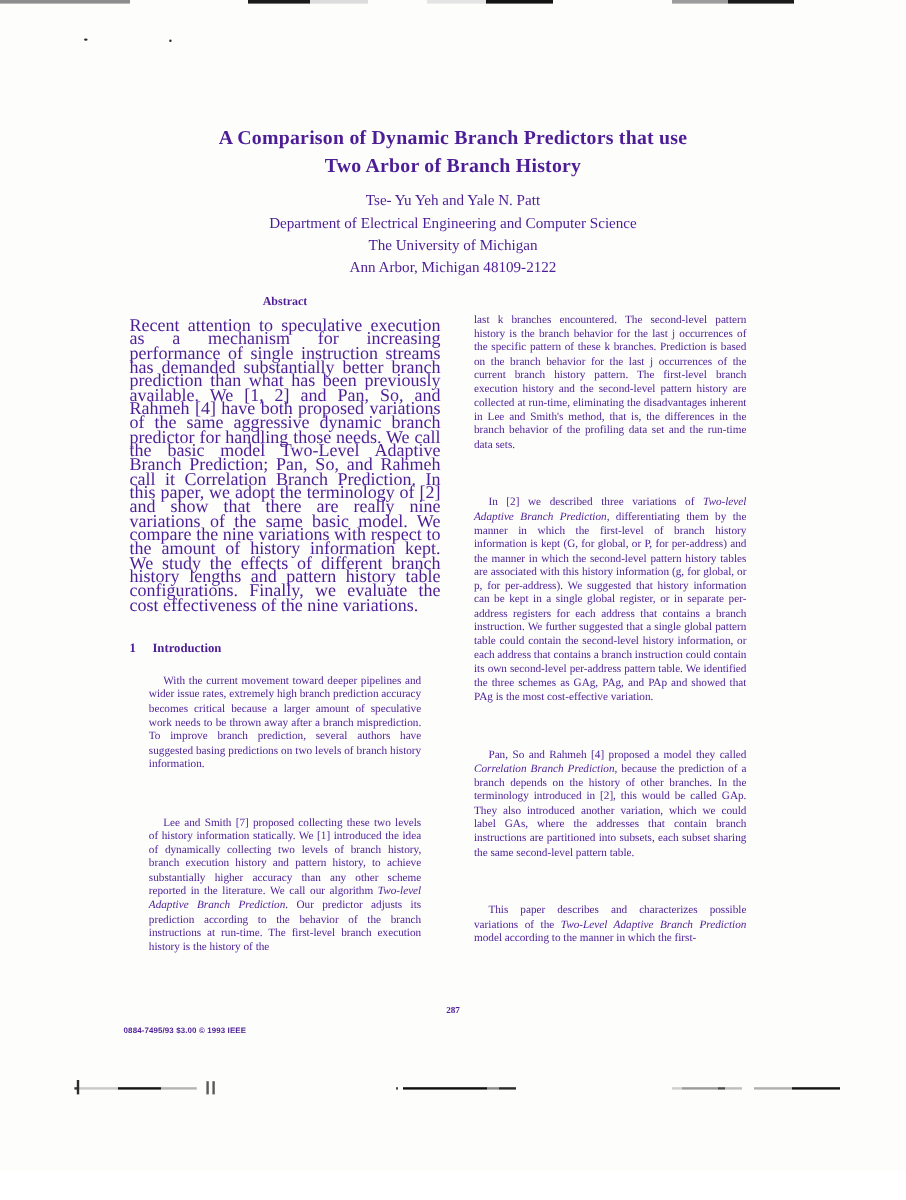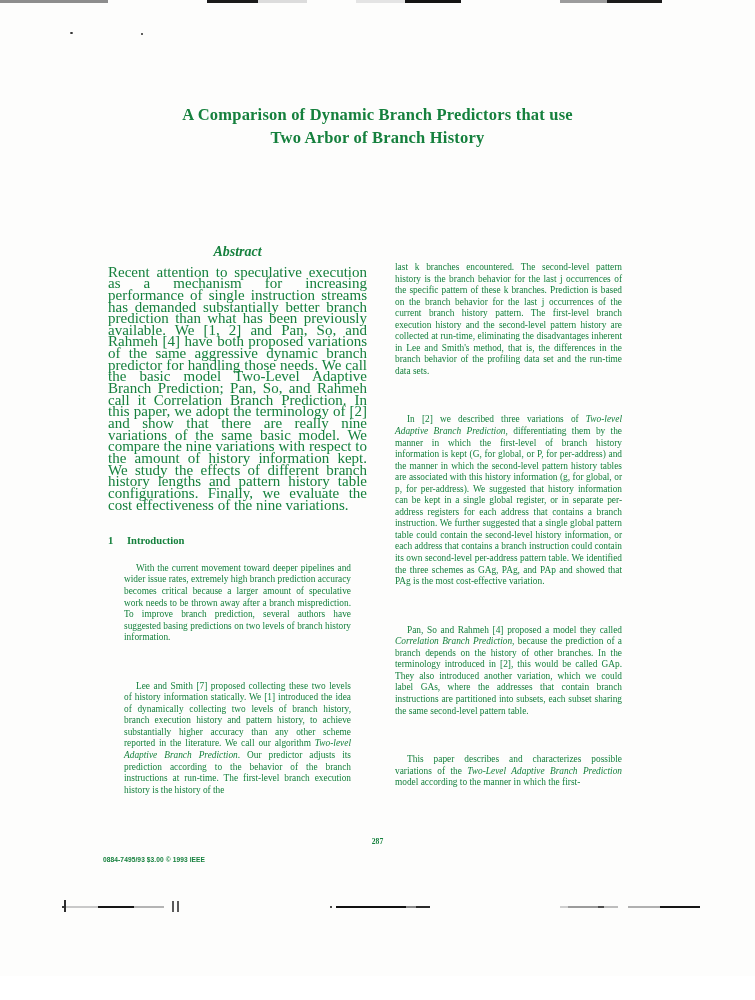--- a/index.html
+++ b/index.html
@@ -7,21 +7,21 @@
     padding: 0;
     background: #ffffff;
   }
   #page {
     position: relative;
     width: 755px;
     height: 976px;
     background: #fdfdfc;
     overflow: hidden;
     font-family: "Liberation Serif", "DejaVu Serif", serif;
-    color: #15803d;
+    color: #4c1d95;
   }
 
   
   .scan-edge {
     position: absolute;
     pointer-events: none;
   }
   .scan-top-bar {
     top: 0;
     left: 0;
@@ -133,24 +133,23 @@
     width: 259px;
     font-size: 9.35px;
     line-height: 11.55px;
     text-align: justify;
   }
   .col-left  { left: 108px; }
   .col-right { left: 379px; }
 
   .section-head {
     font-weight: bold;
-    font-size: 14px;
+    font-size: 10px;
     text-align: center;
     margin: 0 0 9px 0;
-    font-style: italic;
   }
   .section-head-num {
     font-weight: bold;
     font-size: 10.6px;
     text-align: left;
     margin: 0 0 8px 0;
   }
   .section-head-num .num {
     display: inline-block;
     width: 19px;
@@ -204,20 +203,26 @@
 
   <div class="doc">
 
     <div class="title-block">
       <div class="title">
         <span>A Comparison of Dynamic Branch Predictors that use</span><br>
         <span>Two Arbor of Branch History</span>
       </div>
     </div>
 
+    <div class="authors">
+      <div>Tse- Yu Yeh and Yale N. Patt</div>
+      <div>Department of Electrical Engineering and Computer Science</div>
+      <div>The University of Michigan</div>
+      <div>Ann Arbor, Michigan  48109-2122</div>
+    </div>
 
     <div class="columns">
 
       <div class="col col-left">
 
         <div class="section-head">Abstract</div>
         <p class="abstract-body">Recent attention to speculative execution as a mechanism for increasing performance of single instruction streams has demanded substantially better branch prediction than what has been previously available. We [1, 2] and Pan, So, and Rahmeh [4] have both proposed variations of the same aggressive dynamic branch predictor for handling those needs. We call the basic model Two-Level Adaptive Branch Prediction; Pan, So, and Rahmeh call it Correlation Branch Prediction. In this paper, we adopt the terminology of [2] and show that there are really nine variations of the same basic model. We compare the nine variations with respect to the amount of history information kept. We study the effects of different branch history lengths and pattern history table configurations. Finally, we evaluate the cost effectiveness of the nine variations.</p>
 
         <div class="gap-intro"></div>
 

